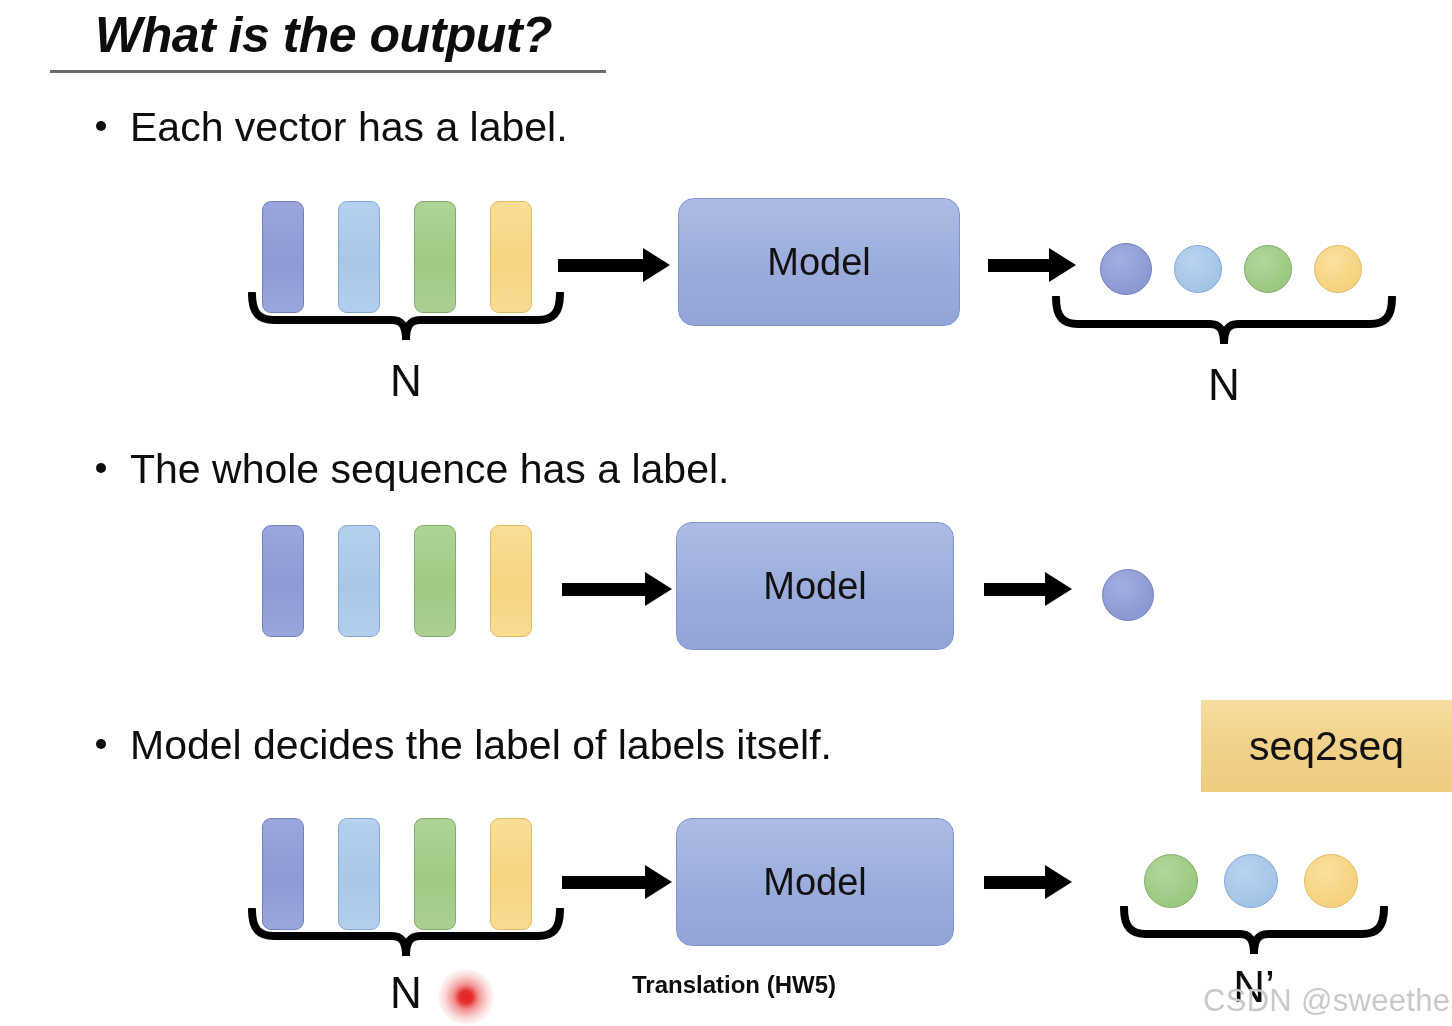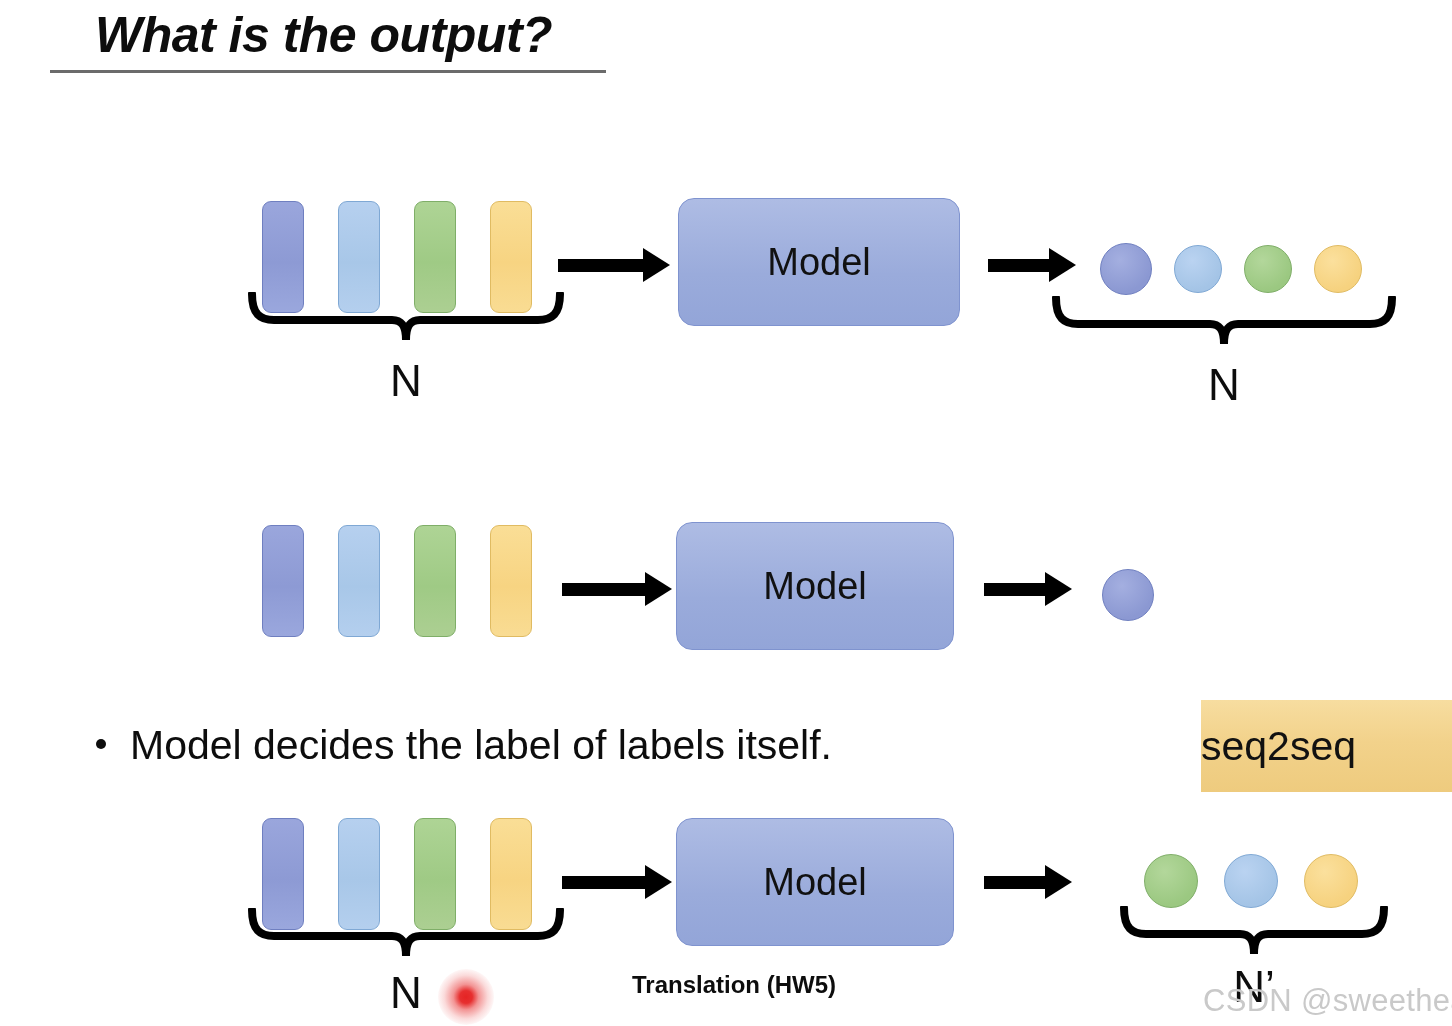--- a/index.html
+++ b/index.html
@@ -78,21 +78,21 @@
   .brace svg { display: block; }
   .brace-label {
     position: absolute; font-size: 44px; color: #0d0d0d;
     text-align: center; white-space: nowrap;
   }
 
   
   .seq2seq {
     position: absolute;
     background: linear-gradient(180deg,#f7dda0 0%,#f2d28b 45%,#eecb7e 100%);
-    display: flex; align-items: center; 
+    display: flex; align-items: center; justify-content: center;
     font-size: 41px; color: #111;
   }
 
   
   .caption {
     position: absolute; font-size: 24px; font-weight: bold;
     color: #0d0d0d; white-space: nowrap;
   }
 
   
@@ -111,20 +111,24 @@
   }
 </style>
 </head>
 <body>
 
 <div id="slide">
 
   <div class="title">What is the output?</div>
   <div class="title-rule"></div>
 
+  <div class="bullet" style="left:96px; top:104px;">
+    <span class="dot"></span>
+    <span>Each vector has a label.</span>
+  </div>
 
   <div class="bars" style="left:262px; top:201px;">
     <div class="bar c0"></div>
     <div class="bar c1"></div>
     <div class="bar c2"></div>
     <div class="bar c3"></div>
   </div>
 
   <div class="brace" style="left:246px; top:292px;">
     <svg width="320" height="62" viewBox="0 0 320 62">
@@ -156,20 +160,24 @@
   </div>
 
   <div class="brace" style="left:1050px; top:296px;">
     <svg width="348" height="62" viewBox="0 0 348 62">
       <path d="M6,2 C6,22 14,28 28,28 L160,28 C170,28 174,34 174,48
                C174,34 178,28 188,28 L320,28 C334,28 342,22 342,2" fill="none" stroke="#000" stroke-width="8" stroke-linecap="round"></path>
     </svg>
   </div>
   <div class="brace-label" style="left:1164px; top:360px; width:120px;">N</div>
 
+  <div class="bullet" style="left:96px; top:446px;">
+    <span class="dot"></span>
+    <span>The whole sequence has a label.</span>
+  </div>
 
   <div class="bars" style="left:262px; top:525px;">
     <div class="bar c0"></div>
     <div class="bar c1"></div>
     <div class="bar c2"></div>
     <div class="bar c3"></div>
   </div>
 
   <div class="arrow" style="left:562px; top:576px;">
     <div class="shaft" style="width:84px;"></div>

